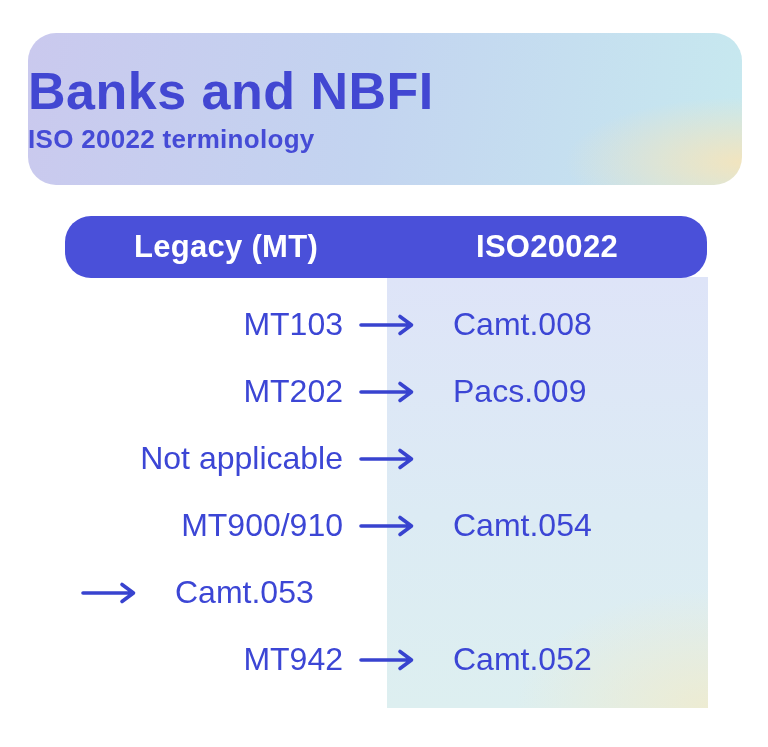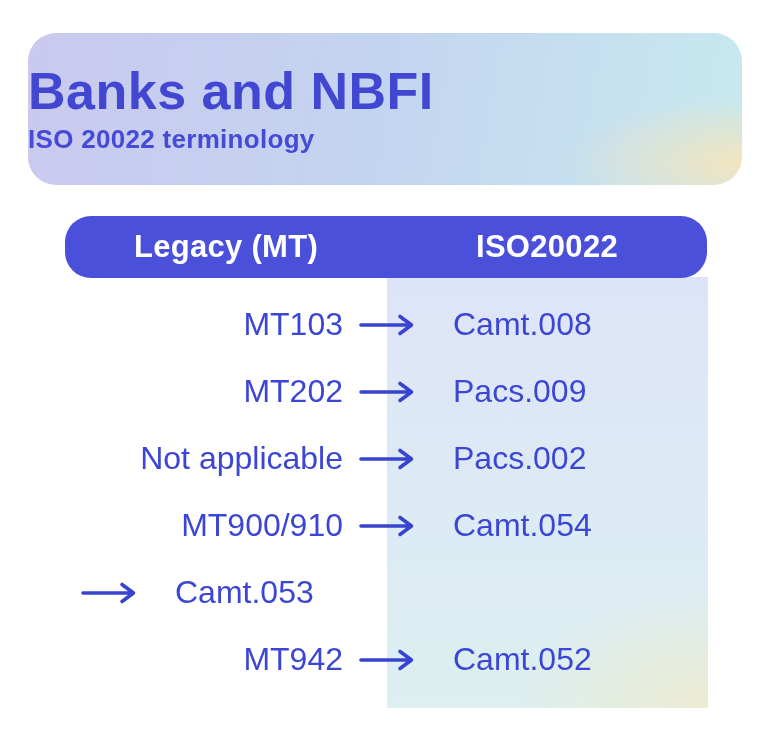--- a/index.html
+++ b/index.html
@@ -114,21 +114,20 @@
       <div class="cell-iso">Pacs.009</div>
     </div>
 
     <div class="row">
       <div class="cell-legacy">Not applicable</div>
       <div class="arrow">
         <svg viewBox="0 0 64 24" width="64" height="24" aria-hidden="true">
           <path d="M3 12 H51 M42 3.5 L53.5 12 L42 20.5" fill="none" stroke="currentColor" stroke-width="3.6" stroke-linecap="round" stroke-linejoin="round"></path>
         </svg>
       </div>
-      <div class="cell-iso">Pacs.002</div>
     </div>
 
     <div class="row">
       <div class="cell-legacy">MT900/910</div>
       <div class="arrow">
         <svg viewBox="0 0 64 24" width="64" height="24" aria-hidden="true">
           <path d="M3 12 H51 M42 3.5 L53.5 12 L42 20.5" fill="none" stroke="currentColor" stroke-width="3.6" stroke-linecap="round" stroke-linejoin="round"></path>
         </svg>
       </div>
       <div class="cell-iso">Camt.054</div>

